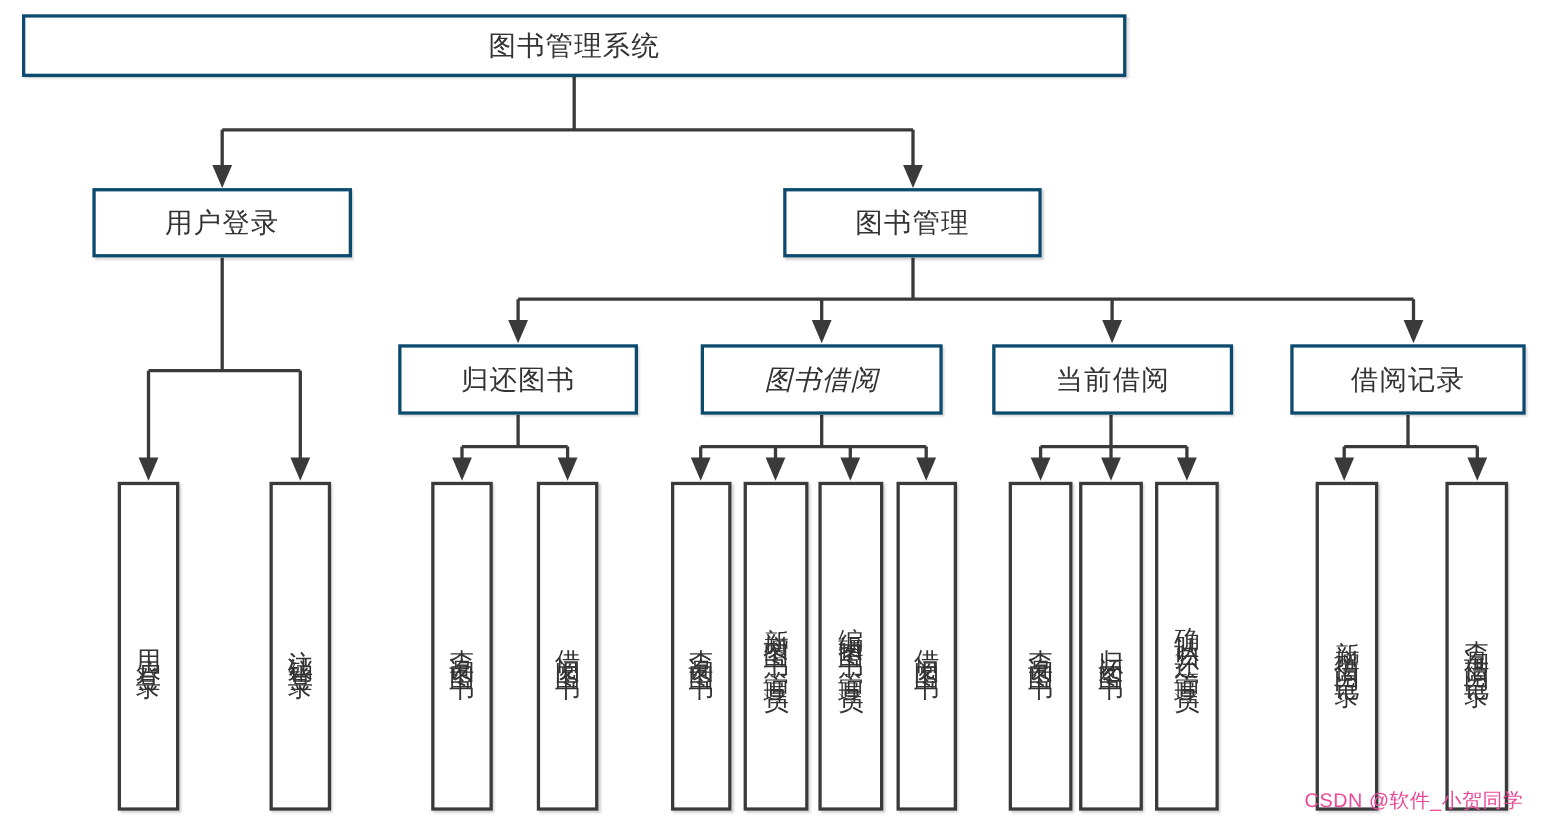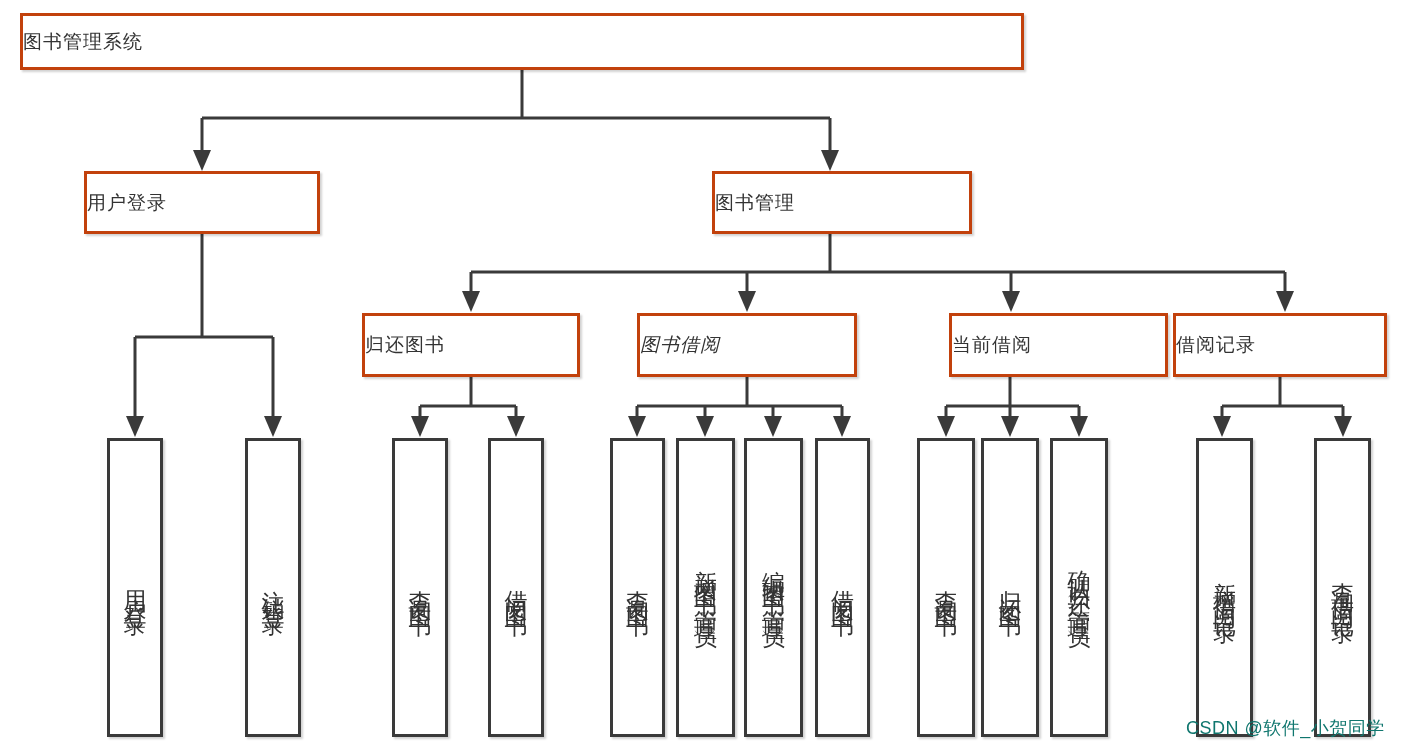--- a/index.html
+++ b/index.html
@@ -15,26 +15,27 @@
   .connectors {
     position: absolute;
     left: 0; top: 0;
     width: 1405px; height: 747px;
     z-index: 0;
   }
   .node {
     position: absolute;
     box-sizing: border-box;
     background: #ffffff;
-    border: 3px solid #c2410c;
+    border: 3px solid #0c4a6e;
     box-shadow: 2px 2px 2px rgba(0,0,0,0.18);
     display: flex;
     align-items: center;
+    justify-content: center;
     z-index: 1;
-    font-size: 19px;
+    font-size: 25px;
     letter-spacing: 1px;
     white-space: nowrap;
   }
   .vnode {
     position: absolute;
     box-sizing: border-box;
     background: #ffffff;
     border: 3px solid #3a3a3a;
     box-shadow: 2px 2px 2px rgba(0,0,0,0.18);
     display: flex;
@@ -49,21 +50,21 @@
     letter-spacing: 8px;
     line-height: 1;
     white-space: nowrap;
   }
   .watermark {
     position: absolute;
     left: 1186px;
     top: 716px;
     z-index: 2;
     font-size: 18px;
-    color: #0f766e;
+    color: #ec4899;
     letter-spacing: 0.5px;
     white-space: nowrap;
   }
 </style>
 </head>
 <body>
 
 <div class="canvas">
 
   <svg class="connectors" viewBox="0 0 1405 747" xmlns="http://www.w3.org/2000/svg">
@@ -109,31 +110,31 @@
     </g>
   </svg>
 
   <div class="node" style="left:20px; top:13px; width:1004px; height:57px;">
     <span>图书管理系统</span>
   </div>
 
   <div class="node" style="left:84px; top:171px; width:236px; height:63px;">
     <span>用户登录</span>
   </div>
-  <div class="node" style="left:712px; top:171px; width:260px; height:63px;">
+  <div class="node" style="left:712px; top:171px; width:235px; height:63px;">
     <span>图书管理</span>
   </div>
 
   <div class="node" style="left:362px; top:313px; width:218px; height:64px;">
     <span>归还图书</span>
   </div>
   <div class="node" style="left:637px; top:313px; width:220px; height:64px;font-style:italic;">
     <span>图书借阅</span>
   </div>
-  <div class="node" style="left:902px; top:313px; width:219px; height:64px;margin-left:47px;">
+  <div class="node" style="left:902px; top:313px; width:219px; height:64px;">
     <span>当前借阅</span>
   </div>
   <div class="node" style="left:1173px; top:313px; width:214px; height:64px;">
     <span>借阅记录</span>
   </div>
 
   <div class="vnode" style="left:107px; top:438px; width:56px; height:299px;">
     <span class="vtext">用户登录</span>
   </div>
   <div class="vnode" style="left:245px; top:438px; width:56px; height:299px;">

